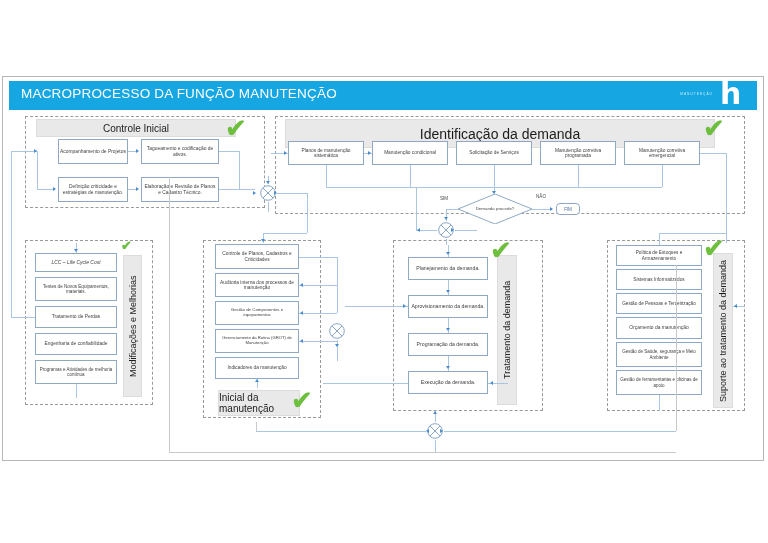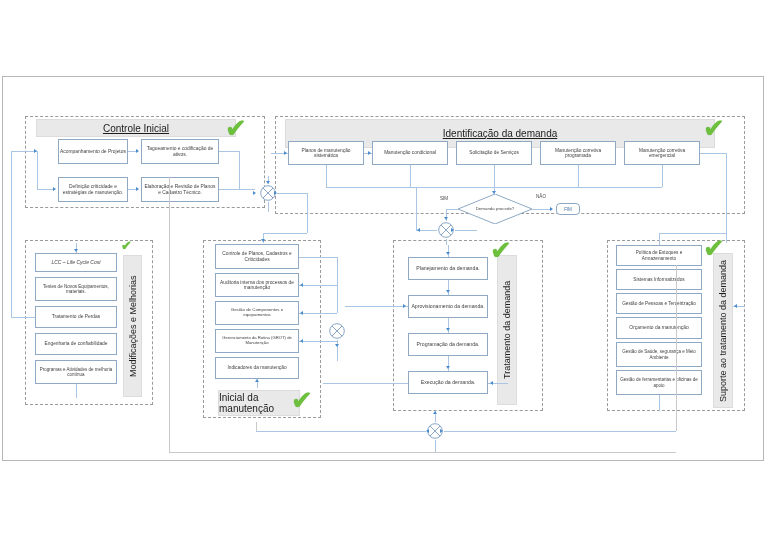--- a/index.html
+++ b/index.html
@@ -67,29 +67,36 @@
             flex-direction:column;align-items:center;justify-content:center;
             font-size:4.4px;color:#4a4a4a;text-align:center;line-height:1.25;}
   .tag{position:absolute;font-size:4.6px;color:#4a4a4a;}
 </style>
 </head>
 <body>
 
 <div id="slide">
 <div id="canvas">
 
+  <div class="titlebar">
+    <div class="ttl">MACROPROCESSO DA FUNÇÃO MANUTENÇÃO</div>
+    <div class="logo">
+      <div class="h">h</div>
+      <div class="sub">MANUTENÇÃO</div>
+    </div>
+  </div>
 
   <div class="grp" style="left:22px;top:39px;width:240px;height:92px;"></div>
   <div class="grp" style="left:272px;top:39px;width:470px;height:98px;"></div>
   <div class="grp" style="left:22px;top:163px;width:128px;height:165px;"></div>
   <div class="grp" style="left:200px;top:163px;width:118px;height:178px;"></div>
   <div class="grp" style="left:390px;top:163px;width:150px;height:171px;"></div>
   <div class="grp" style="left:604px;top:163px;width:138px;height:171px;"></div>
 
-  <div class="band h" style="left:33px;top:42px;width:200px;height:18px;font-size:10px;text-decoration:underline;">Controle Inicial</div>
+  <div class="band h" style="left:33px;top:42px;width:200px;height:18px;font-size:10px;">Controle Inicial</div>
   <div class="chk" style="left:222px;top:38px;">✔</div>
 
   <div class="box" style="left:55px;top:62px;width:70px;height:25px;font-size:4.9px;">
     <span>Acompanhamento de Projetos</span>
       </div>
   <div class="box" style="left:138px;top:62px;width:78px;height:25px;font-size:4.9px;">
     <span>Tagueamento e codificação de ativos.</span>
       </div>
   <div class="box" style="left:55px;top:100px;width:70px;height:25px;font-size:4.9px;">
     <span>Definição criticidade e estratégias de manutenção.</span>
@@ -105,21 +112,21 @@
   <div class="ln lnh" style="left:34px;top:112px;width:17px;"></div>
   <div class="ar r" style="left:50px;top:109.8px;"></div>
   <div class="ln lnv" style="left:34px;top:74px;height:38px;"></div>
   <div class="ln lnh" style="left:8px;top:74px;width:26px;"></div>
   <div class="ar r" style="left:31px;top:71.8px;"></div>
 
   <div class="ln lnh" style="left:216px;top:112px;width:36px;"></div>
   <div class="ln lnh" style="left:216px;top:74px;width:20px;"></div>
   <div class="ln lnv" style="left:236px;top:74px;height:38px;"></div>
 
-  <div class="band h" style="left:282px;top:42px;width:430px;height:29px;font-size:10px;text-decoration:underline;">Identificação da demanda</div>
+  <div class="band h" style="left:282px;top:42px;width:430px;height:29px;font-size:14px;">Identificação da demanda</div>
   <div class="chk" style="left:700px;top:38px;">✔</div>
 
   <div class="box" style="left:285px;top:64px;width:76px;height:24px;font-size:4.8px;">
     <span>Planos de manutenção sistemática</span>
       </div>
   <div class="box" style="left:369px;top:64px;width:76px;height:24px;font-size:4.8px;">
     <span>Manutenção condicional</span>
       </div>
   <div class="box" style="left:453px;top:64px;width:76px;height:24px;font-size:4.8px;">
     <span>Solicitação de Serviços</span>

